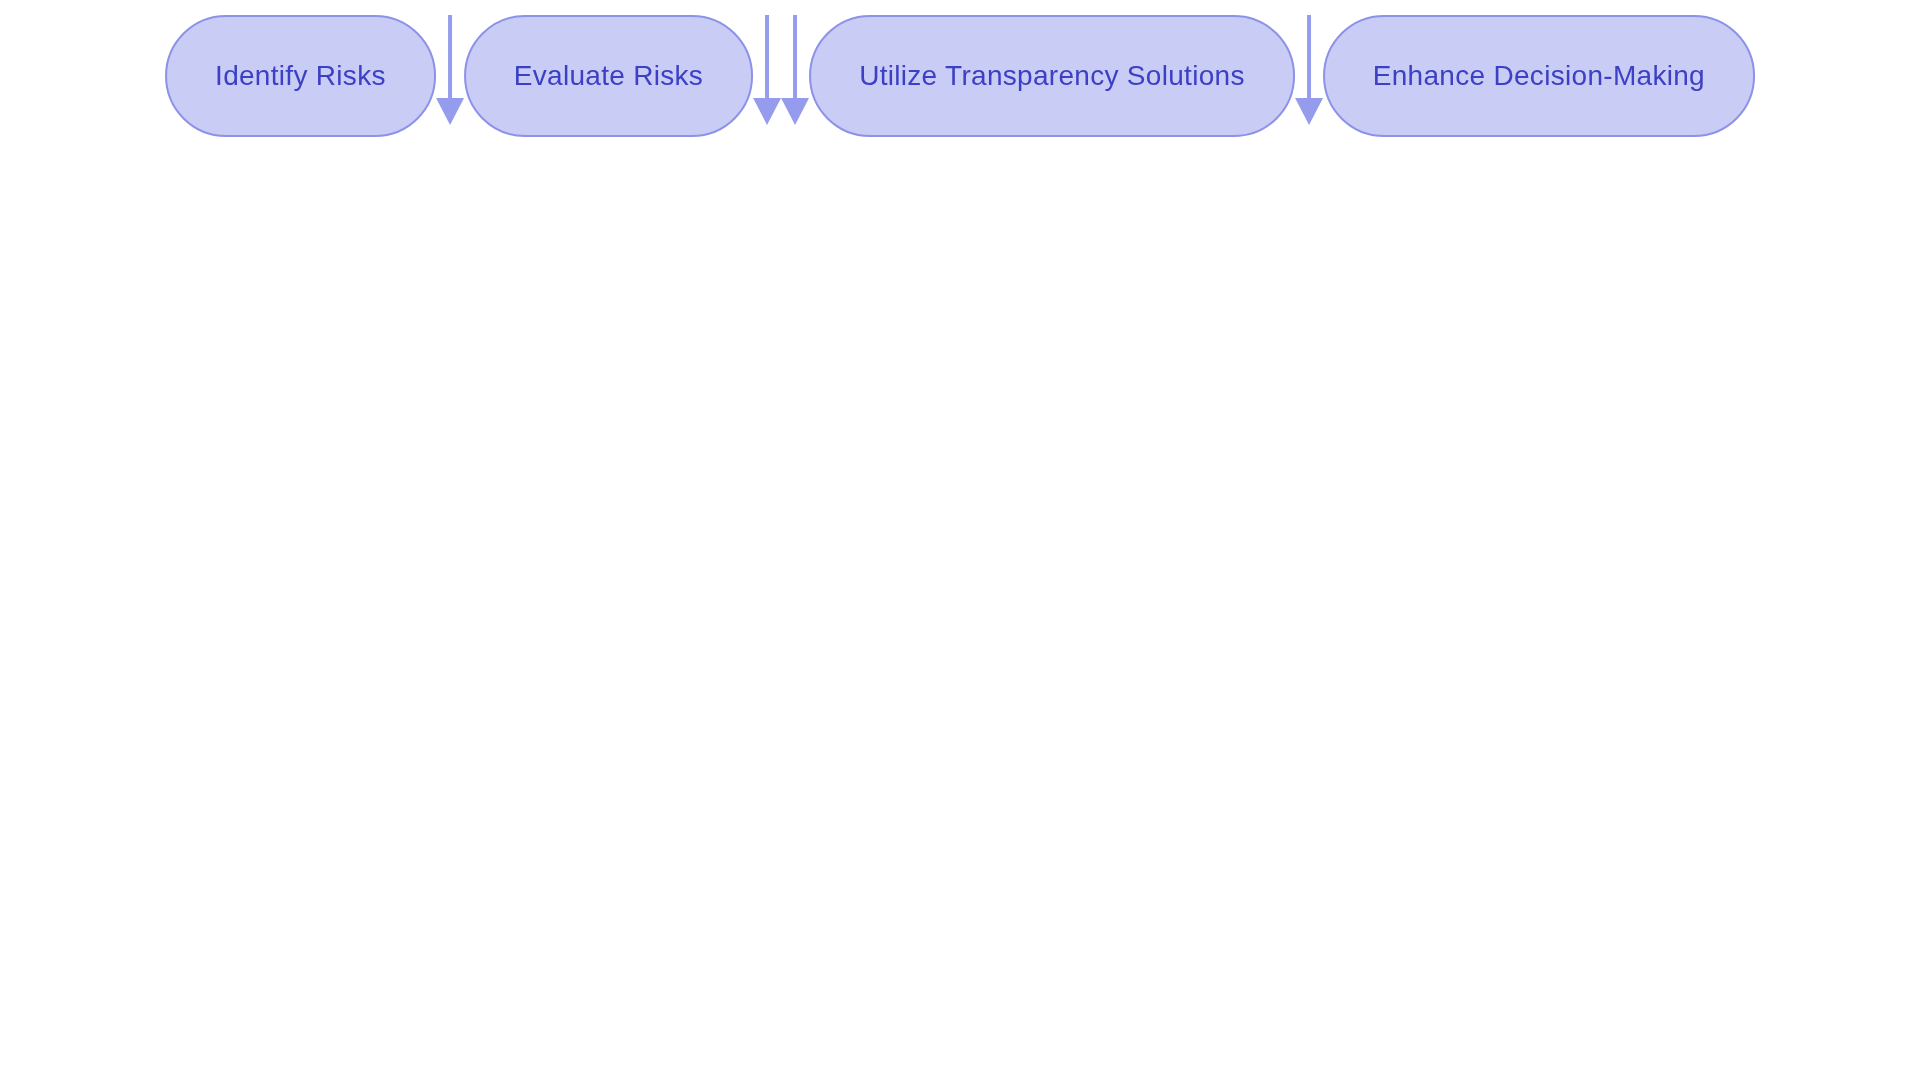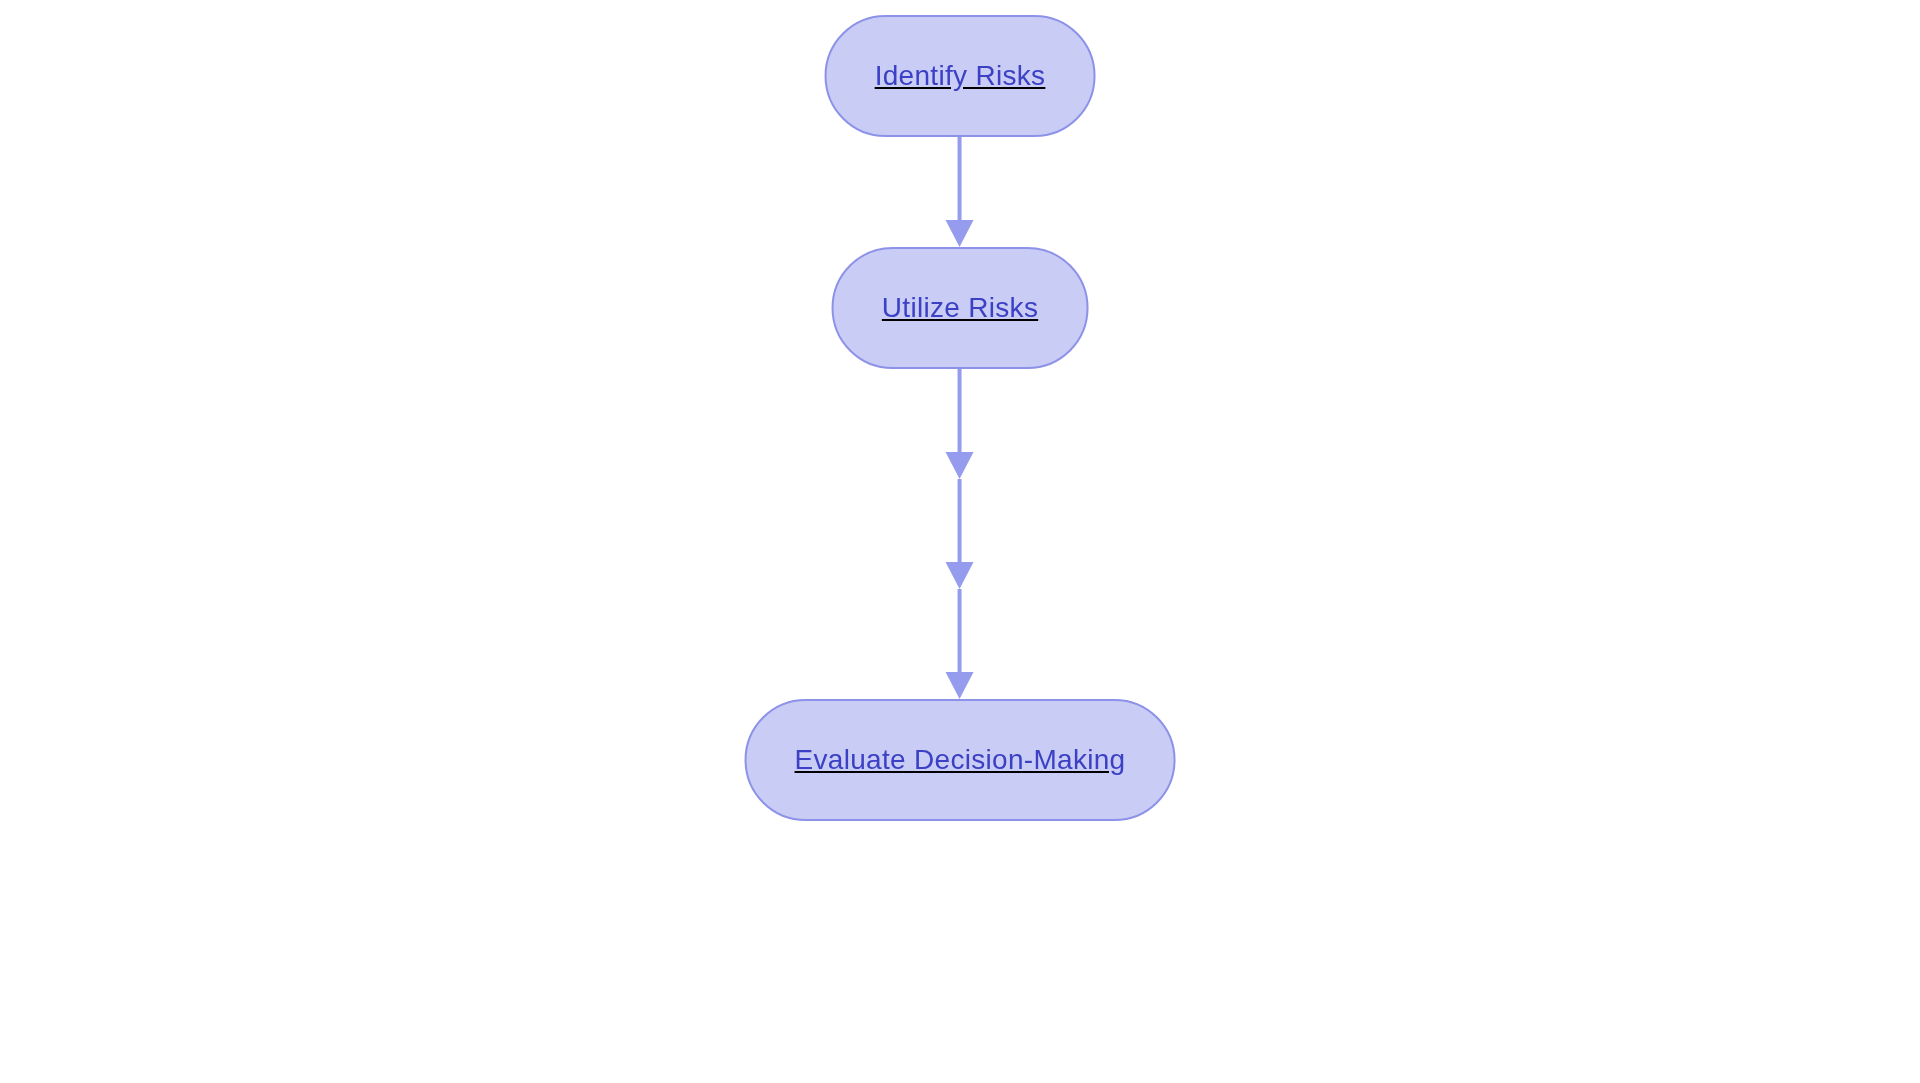--- a/index.html
+++ b/index.html
@@ -22,23 +22,21 @@
     width: 1920px;
     height: 1083px;
     background: var(--background);
   }
   .flow {
     position: absolute;
     top: 15px;
     left: 50%;
     transform: translateX(-50%);
     display: flex;
-    flex-direction: column;
-    align-items: center;
-    text-decoration: underline;
+    flex-direction: row;
   }
   .flow-node {
     height: 122px;
     padding: 0 48px;
     display: flex;
     align-items: center;
     justify-content: center;
     background: var(--node-fill);
     border: 2px solid var(--node-border);
     border-radius: 61px;
@@ -75,38 +73,41 @@
     <div class="flow-node">
       <span>Identify Risks</span>
     </div>
 
     <div class="connector">
       <div class="line"></div>
       <div class="arrowhead"></div>
     </div>
 
     <div class="flow-node">
-      <span>Utilize Risks</span>
+      <span>Evaluate Risks</span>
     </div>
 
     <div class="connector">
       <div class="line"></div>
       <div class="arrowhead"></div>
     </div>
 
 
     <div class="connector">
       <div class="line"></div>
       <div class="arrowhead"></div>
     </div>
 
+    <div class="flow-node">
+      <span>Utilize Transparency Solutions</span>
+    </div>
 
     <div class="connector">
       <div class="line"></div>
       <div class="arrowhead"></div>
     </div>
 
     <div class="flow-node">
-      <span>Evaluate Decision-Making</span>
+      <span>Enhance Decision-Making</span>
     </div>
 
   </div>
 </div>
 
 </body></html>

